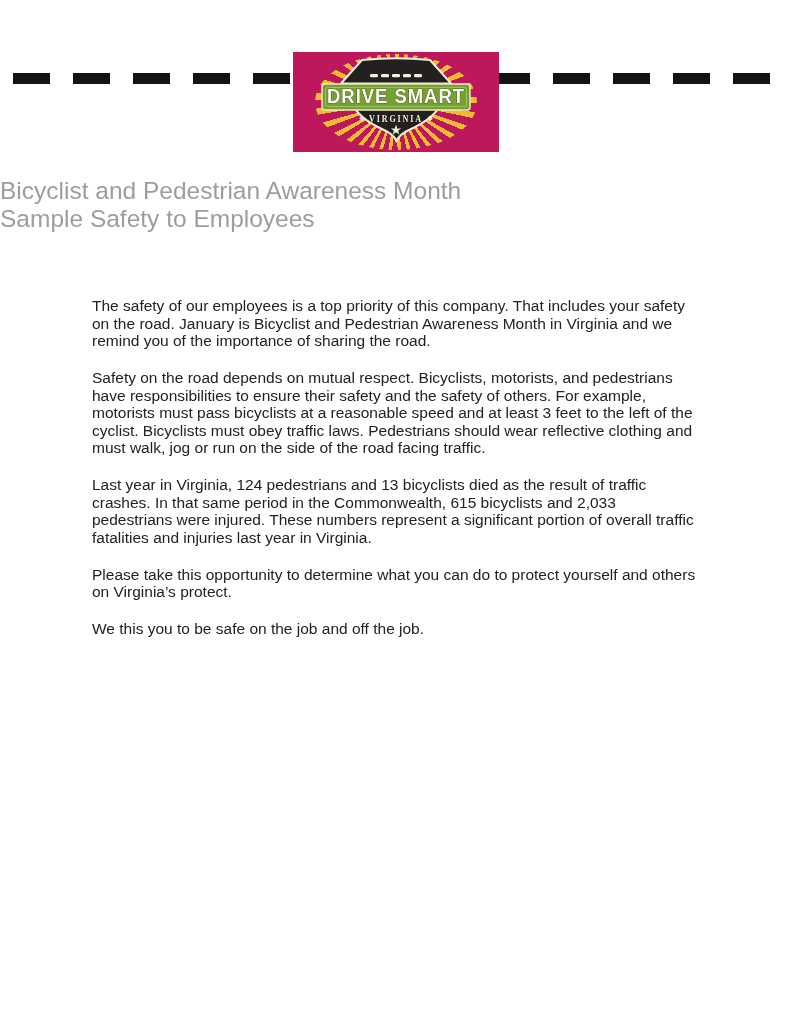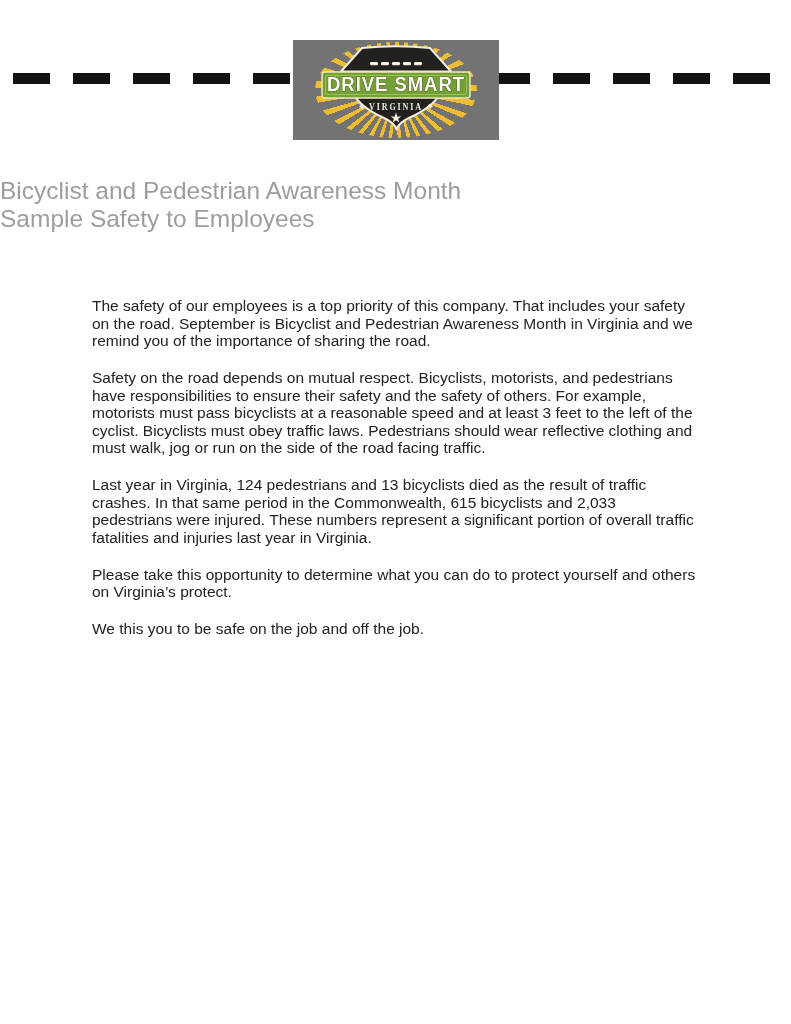--- a/index.html
+++ b/index.html
@@ -18,26 +18,26 @@
     position: absolute;
     top: 73px;
     left: 13px;
     right: 0;
     height: 11px;
     background-image: repeating-linear-gradient(90deg, #131313 0 37px, rgba(0,0,0,0) 37px 60px);
     z-index: 1;
   }
   .logo-wrap {
     position: absolute;
-    top: 40px;
+    top: 52px;
     left: 50%;
     transform: translateX(-50%);
     width: 206px;
     height: 100px;
-    background: #737373;
+    background: #be185d;
     z-index: 2;
   }
   .sunburst {
     position: absolute;
     left: 22px;
     top: 2px;
     width: 162px;
     height: 96px;
     border-radius: 50%;
     background: repeating-conic-gradient(from -88deg at 50% 50%,
@@ -126,20 +126,20 @@
       <polygon points="100,72.5 101.35,76.65 105.23,76.30 102.19,78.71 103.23,82.45 100,80.3 96.77,82.45 97.81,78.71 94.77,76.30 98.65,76.65" fill="#f5f0dc"></polygon>
     </svg>
   </div>
 
   <div class="doc-title">
     <div>Bicyclist and Pedestrian Awareness Month</div>
     <div>Sample Safety to Employees</div>
   </div>
 
   <div class="doc-body">
-    <p>The safety of our employees is a top priority of this company. That includes your safety on the road. September is Bicyclist and Pedestrian Awareness Month in Virginia and we remind you of the importance of sharing the road.</p>
+    <p>The safety of our employees is a top priority of this company. That includes your safety on the road. January is Bicyclist and Pedestrian Awareness Month in Virginia and we remind you of the importance of sharing the road.</p>
     <p>Safety on the road depends on mutual respect. Bicyclists, motorists, and pedestrians have responsibilities to ensure their safety and the safety of others. For example, motorists must pass bicyclists at a reasonable speed and at least 3 feet to the left of the cyclist. Bicyclists must obey traffic laws. Pedestrians should wear reflective clothing and must walk, jog or run on the side of the road facing traffic.</p>
     <p>Last year in Virginia, 124 pedestrians and 13 bicyclists died as the result of traffic crashes. In that same period in the Commonwealth, 615 bicyclists and 2,033 pedestrians were injured. These numbers represent a significant portion of overall traffic fatalities and injuries last year in Virginia.</p>
     <p>Please take this opportunity to determine what you can do to protect yourself and others on Virginia’s protect.</p>
     <p>We this you to be safe on the job and off the job.</p>
   </div>
 
 </div>
 
 </body></html>

